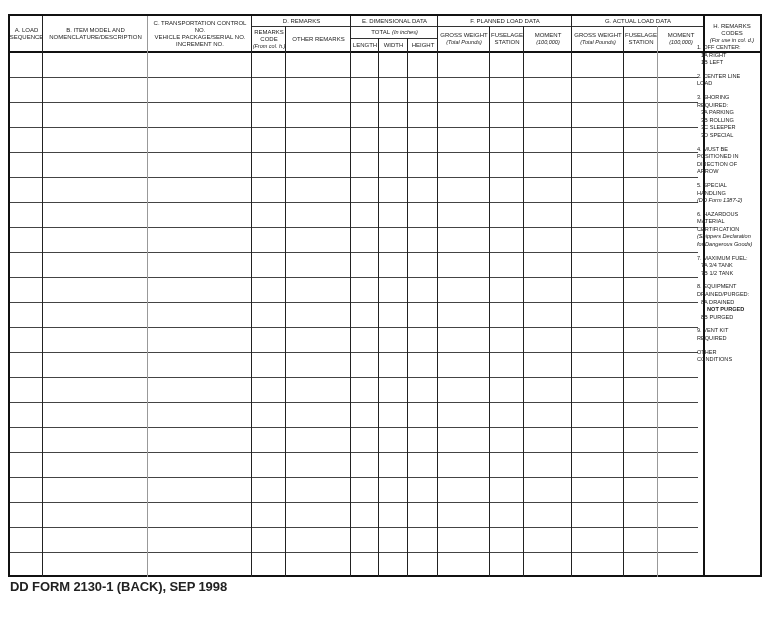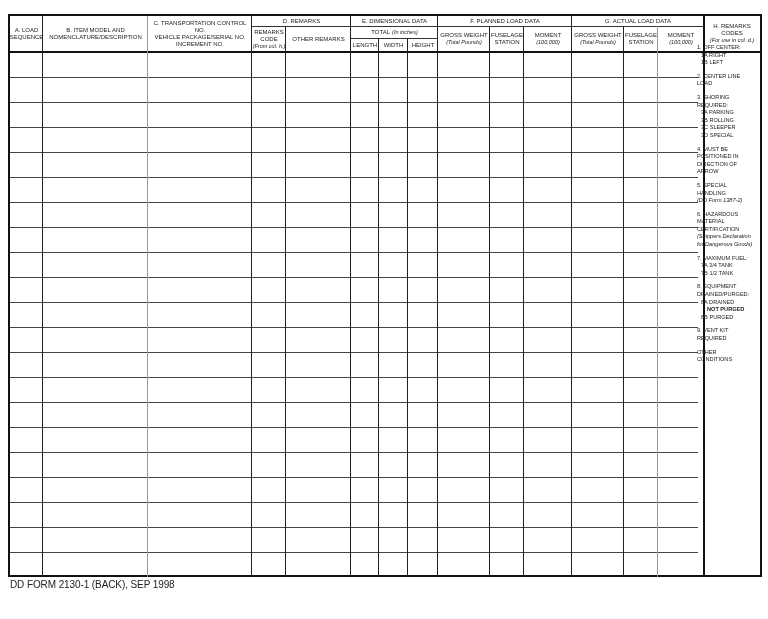--- a/index.html
+++ b/index.html
@@ -8,21 +8,21 @@
   .hdr { position:absolute; font-size:6px; text-align:center; line-height:7px; text-transform:uppercase; color:#222; display:flex; align-items:center; justify-content:center; flex-direction:column; box-sizing:border-box; }
   .hdr i { text-transform:none; font-style:italic; font-size:5.5px; }
   .vl { position:absolute; width:1px; background:#222; }
   .vl.g { background:#999; }
   .hl { position:absolute; height:1px; background:#333; }
   .thick { height:2px; background:#111; }
   .codes { position:absolute; left:697px; top:44px; width:56px; font-size:5.6px; line-height:7.6px; color:#222; }
   .codes p { margin:0 0 6px 0; }
   .codes .ind { padding-left:4px; display:block; }
   .codes i { font-style:italic; }
-  .footer { position:absolute; left:10px; top:579px; font-size:10px; font-weight:normal; color:#222; letter-spacing:-0.1px; }
+  .footer { position:absolute; left:10px; top:579px; font-size:13px; font-weight:bold; color:#222; letter-spacing:-0.1px; }
   .rows { position:absolute; left:0; top:37px; width:688px; }
   .row { height:25px; border-bottom:1px solid #444; box-sizing:border-box; }
 </style>
 </head>
 <body>
 
 <div class="form">
 
   <div class="hdr" style="left:0;top:0;width:33px;height:35px;">
     <span>a. LOAD</span>

